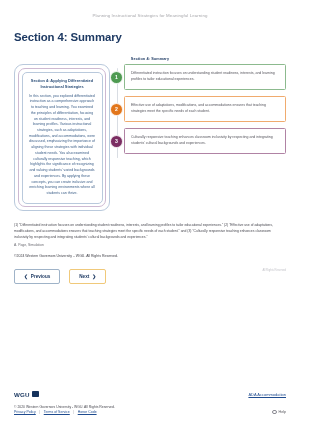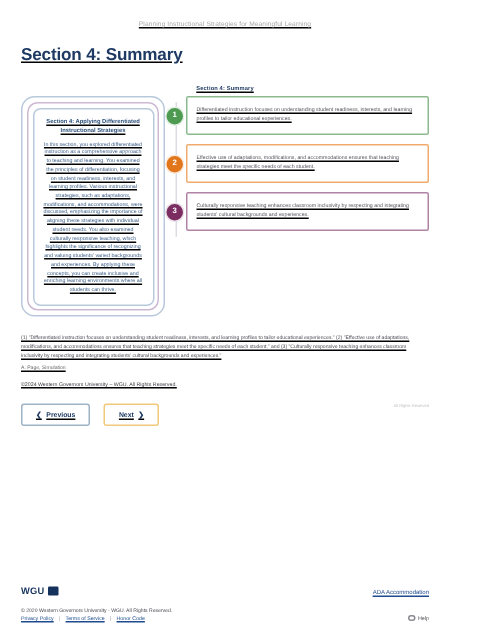--- a/index.html
+++ b/index.html
@@ -2,21 +2,21 @@
 <html><head>
 <meta charset="utf-8">
 <style>
   * { box-sizing: border-box; margin: 0; padding: 0; }
   html, body {
     width: 300px; height: 424px;
     background: #ffffff;
     font-family: "Liberation Sans", sans-serif;
     overflow: hidden;
   }
-  .page { position: relative; width: 300px; height: 424px; background:#fff;text-decoration:underline; }
+  .page { position: relative; width: 300px; height: 424px; background:#fff; }
 
   
   .top-course-title {
     text-align: center;
     font-size: 4.4px;
     color: #a8a8ac;
     letter-spacing: .08px;
     padding-top: 13px;
     font-weight: 400;
   }

